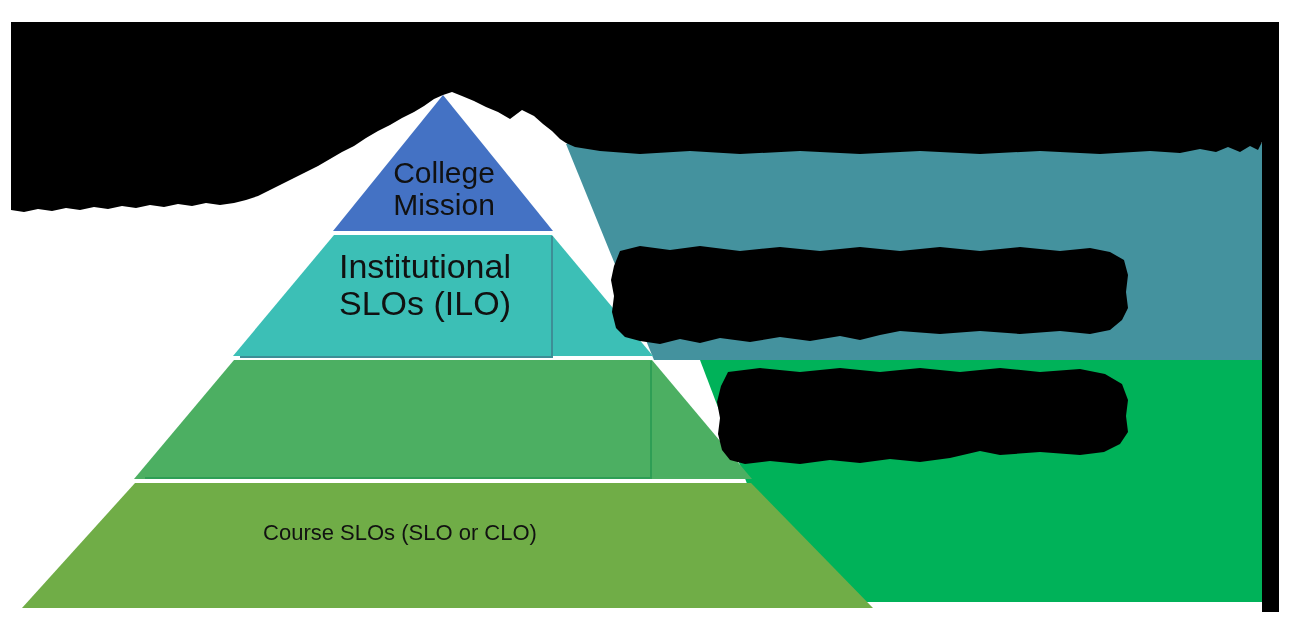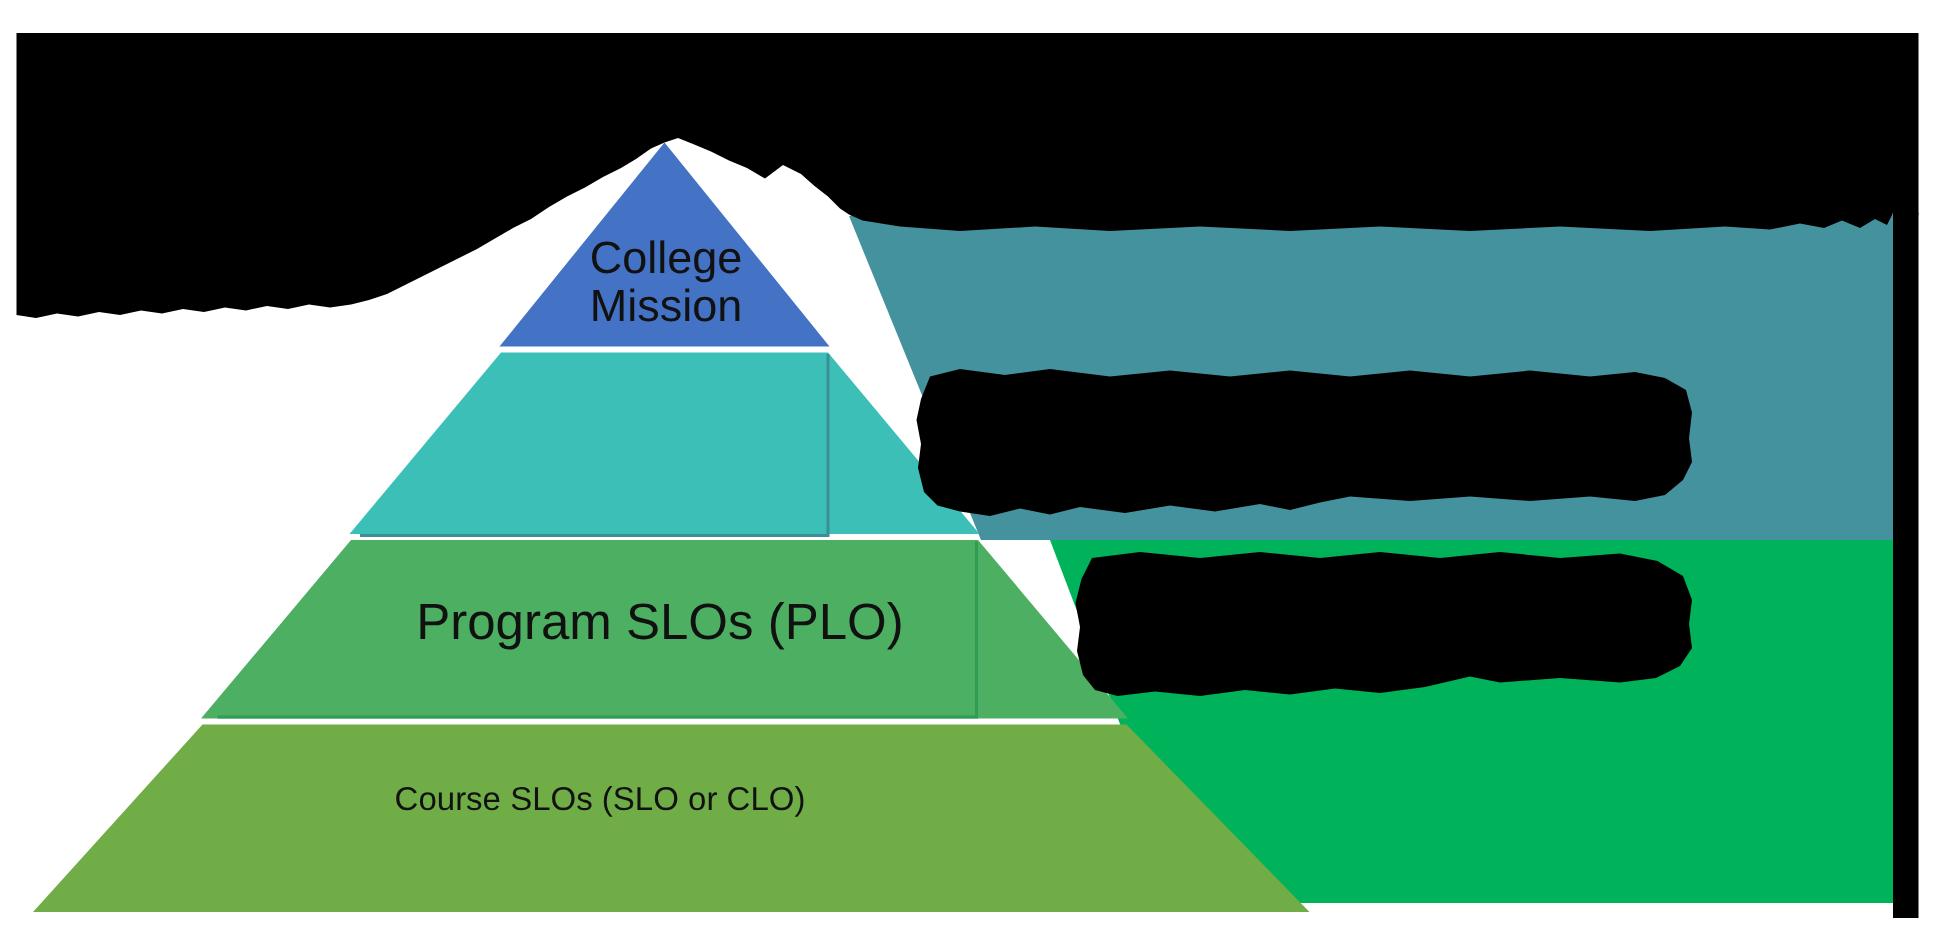--- a/index.html
+++ b/index.html
@@ -141,18 +141,19 @@
                L 717,402 L 721,386 Z"></path>
 
       <path d="M 1262,142 L 1279,142 L 1279,612 L 1262,612
                L 1262,360 L 1262,240 Z"></path>
     </g>
   </svg>
 
   <div class="tier-label" id="label-mission">College
 Mission</div>
 
+  <div class="tier-label" id="label-ilo">Institutional
+SLOs (ILO)</div>
 
-  <div class="tier-label" id="label-plo">Program SLOs (PLO)</div>
 
   <div class="tier-label" id="label-clo">Course SLOs (SLO or CLO)</div>
 
 </div>
 
 </body></html>

